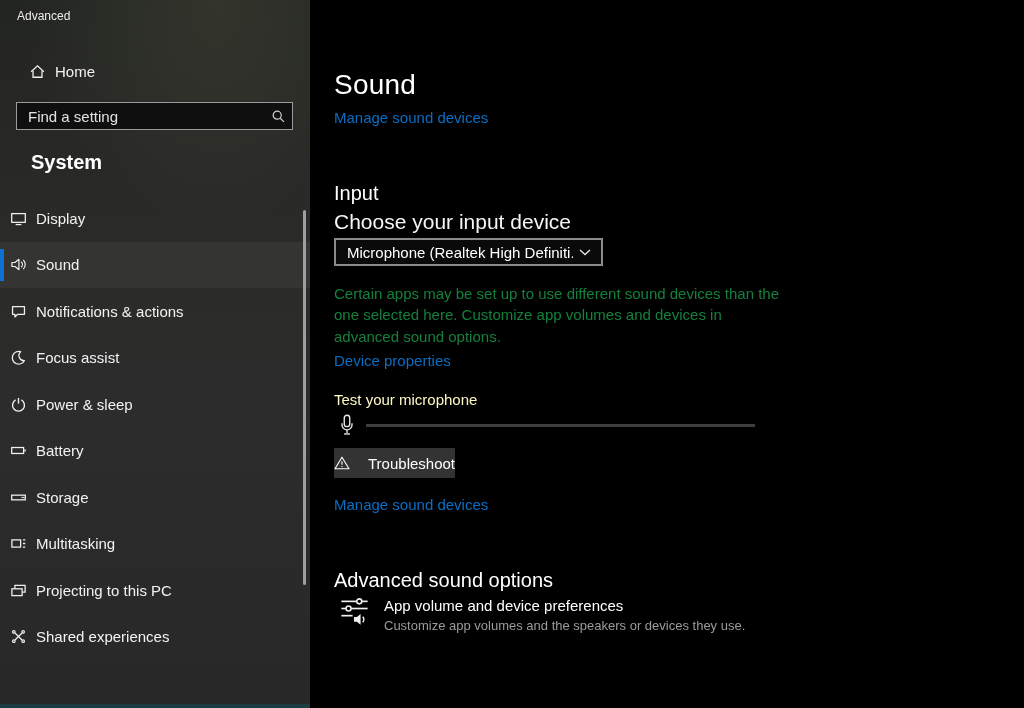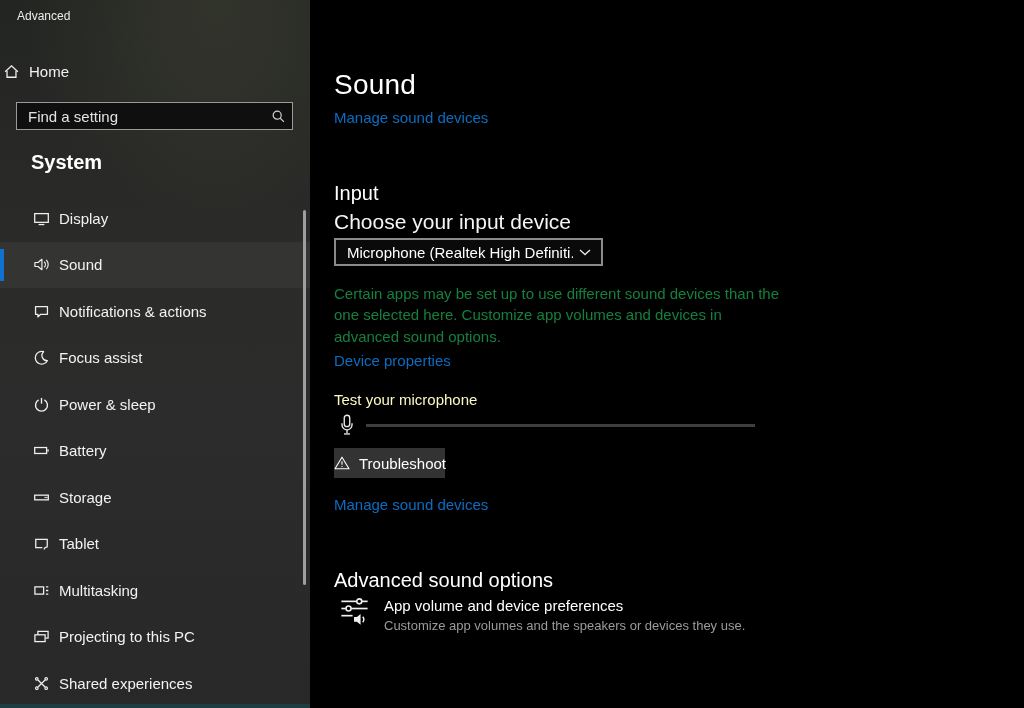--- a/index.html
+++ b/index.html
@@ -8,33 +8,33 @@
             font-family:"Liberation Sans", sans-serif; -webkit-font-smoothing:antialiased; }
   svg { display:block; }
 
   
   .sidebar { position:absolute; top:0; left:0; bottom:0; width:310px;
     background:
       radial-gradient(90% 45% at 70% 0%, rgba(120,125,88,0.18), rgba(0,0,0,0) 70%),
       linear-gradient(180deg, #232522 0%, #2b2b29 35%, #2c2c2c 60%, #282828 100%); }
   .app-title { position:absolute; top:9px; left:17px; font-size:12px; color:#ececec; }
   .home-row { position:absolute; top:56px; left:0; width:100%; height:30px;
-    display:flex; align-items:center; gap:9px; padding-left:3px; box-sizing:border-box; cursor:pointer; }
+    display:flex; align-items:center; gap:9px; padding-left:29px; box-sizing:border-box; cursor:pointer; }
   .home-label { font-size:15px; color:#f2f2f2; }
   .searchbox { position:absolute; top:102px; left:16px; width:277px; height:28px;
     border:1.5px solid #9a9a9a; background:#0f0f0f; box-sizing:border-box;
     display:flex; align-items:center; }
   .searchbox input { flex:1; min-width:0; background:transparent; border:none; outline:none;
     color:#c2410c; font-size:15px; padding:0 0 0 11px; height:100%; font-family:inherit; }
   .searchbox input::placeholder { color:#e2e2e2; opacity:1; }
   .search-icon-wrap { width:28px; display:flex; justify-content:center; cursor:pointer; }
   .section-label { position:absolute; top:151px; left:16px; font-size:20px; font-weight:700; color:#fff;margin-left:15px; }
   .nav { position:absolute; top:195px; left:0; width:100%; }
   .nav-item { position:relative; height:46.5px; display:flex; align-items:center;
-    gap:9px; padding-left:33px; box-sizing:border-box; cursor:pointer; }
+    gap:9px; padding-left:10px; box-sizing:border-box; cursor:pointer; }
   .nav-item.selected { background:rgba(255,255,255,0.045); }
   .nav-item.selected::before { content:""; position:absolute; left:0; top:7px; bottom:7px;
     width:4px; background:#0f72d0; }
   .icon16 { width:17px; height:17px; display:flex; align-items:center; justify-content:center; }
   .nav-label { font-size:15px; color:#f2f2f2; }
   .scrollbar-thumb { position:absolute; top:210px; left:303px; width:3px; height:375px;
     background:#9e9e9e; border-radius:2px; cursor:pointer; }
   .bottom-strip { position:absolute; bottom:0; left:0; width:310px; height:4px; background:#1d3d42; }
 
   
@@ -50,21 +50,21 @@
     box-sizing:border-box; display:flex; align-items:center; padding:0 10px 0 11px; cursor:pointer; }
   .dd-text { font-size:15px; color:#fff; white-space:nowrap; overflow:hidden; flex:1; }
   .chev { margin-left:6px; display:flex; }
   .desc { top:283px; width:455px; margin:0; font-size:15px; line-height:21.3px; color:#15803d; }
   .link-props { top:352px; }
   .test-label { top:391px; font-size:15px; color:#fef9c3; }
   .mic-row { top:412px; display:flex; align-items:center; height:26px; }
   .mic-icon-wrap { margin-left:5px; display:flex; }
   .meter-track { width:389px; height:3px; background:#3e3e3e; margin-left:11px; margin-top:1px; }
   .meter-fill { width:0%; height:100%; background:#0f72d0; }
-  .btn-troubleshoot { top:448px; width:111px; height:30px; background:#333333; border:none;
+  .btn-troubleshoot { top:448px; width:121px; height:30px; background:#333333; border:none;
     color:#fff; font-size:15px; font-family:inherit; display:flex; align-items:center;
     justify-content:space-between; gap:9px; cursor:pointer; padding:0; }
   .link-bottom { top:496px; }
   .adv-heading { top:552px; }
   .avp-row { top:596px; display:flex; gap:14px; cursor:pointer; }
   .avp-icon-wrap { width:31px; height:32px; margin-left:5px; }
   .avp-title { font-size:15px; color:#fff; margin-top:1px; }
   .avp-sub { font-size:13px; color:#9b9b9b; margin-top:4px; }
 </style>
 </head>
@@ -157,29 +157,20 @@
               <rect x="1.6" y="5.8" width="12.8" height="4.4" fill="none" stroke="#f0f0f0" stroke-width="1.2"></rect>
               <circle cx="11.4" cy="8" r=".7" fill="#f0f0f0"></circle>
               <circle cx="13" cy="8" r=".7" fill="#f0f0f0"></circle>
             </svg>
         </span>
         <span class="nav-label">Storage</span>
       </div>
       <div class="nav-item">
         <span class="icon16">
           <svg viewBox="0 0 16 16" width="17" height="17">
-              <path d="M13.4 11V4.2H2.6v7.6h6.2" fill="none" stroke="#f0f0f0" stroke-width="1.2"></path>
-              <path d="M10.6 13.6a2.2 2.2 0 0 1 2.2-2.2h.9" fill="none" stroke="#f0f0f0" stroke-width="1.2"></path>
-            </svg>
-        </span>
-        <span class="nav-label">Tablet</span>
-      </div>
-      <div class="nav-item">
-        <span class="icon16">
-          <svg viewBox="0 0 16 16" width="17" height="17">
               <rect x="1.8" y="4.6" width="8.2" height="6.8" fill="none" stroke="#f0f0f0" stroke-width="1.2"></rect>
               <path d="M12.2 4.6h2.2M12.2 8h2.2M12.2 11.4h2.2" stroke="#f0f0f0" stroke-width="1.2"></path>
             </svg>
         </span>
         <span class="nav-label">Multitasking</span>
       </div>
       <div class="nav-item">
         <span class="icon16">
           <svg viewBox="0 0 16 16" width="17" height="17">
               <path d="M4.6 6.4V3.2h9.6v6.4h-2.4" fill="none" stroke="#f0f0f0" stroke-width="1.2"></path>

